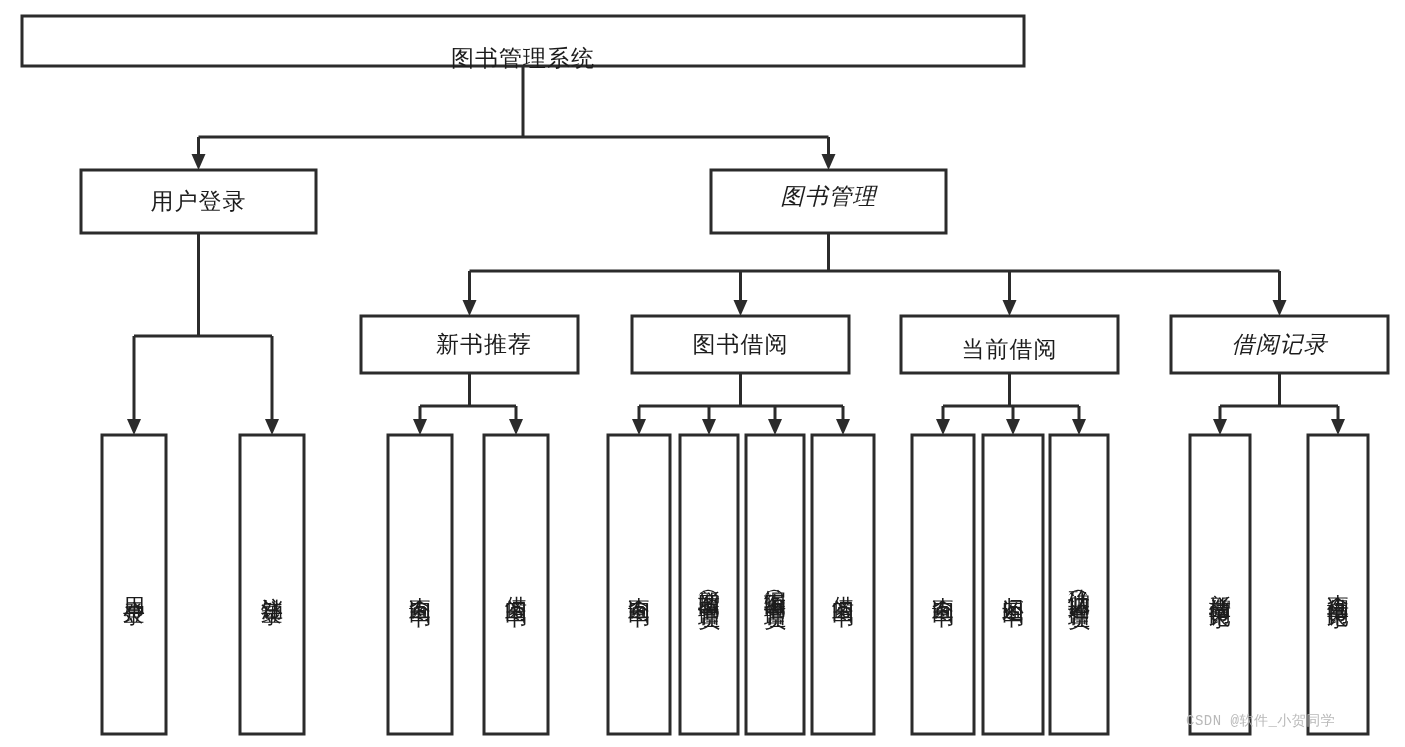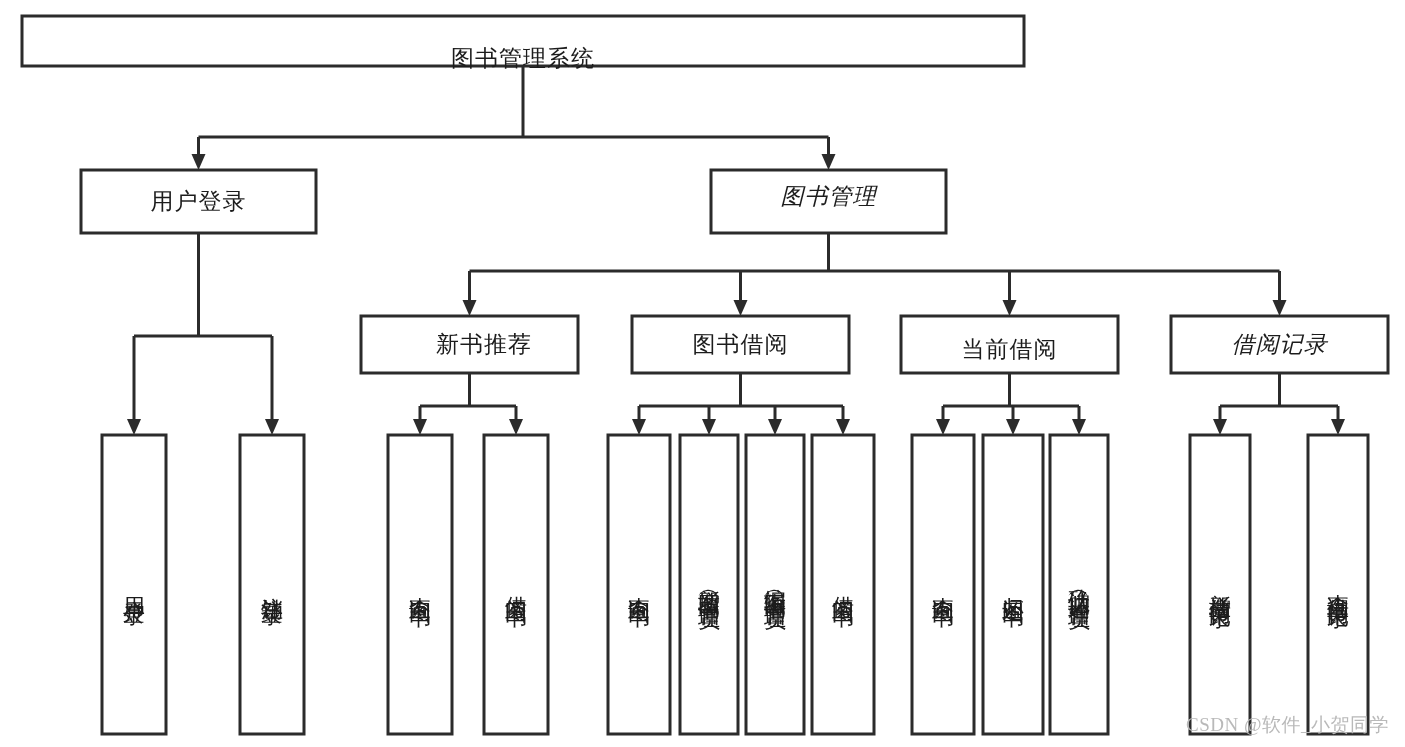--- a/index.html
+++ b/index.html
@@ -62,23 +62,23 @@
     writing-mode: vertical-rl;
     text-orientation: upright;
     font-size: 22px;
     letter-spacing: 3px;
     line-height: 1;
   }
   .watermark {
     position: absolute;
     left: 1186px;
     top: 712px;
-    font-size: 19px;
+    font-size: 14px;
     color: #b9b9b9;
-    font-family: Liberation Serif, serif;
+    font-family: Liberation Mono, monospace;
     white-space: nowrap;
     letter-spacing: 0.5px;
   }
 </style>
 </head>
 <body>
 
 <div id="diagram-root">
 
   <svg id="chart-svg" viewBox="0 0 1405 747" xmlns="http://www.w3.org/2000/svg">

